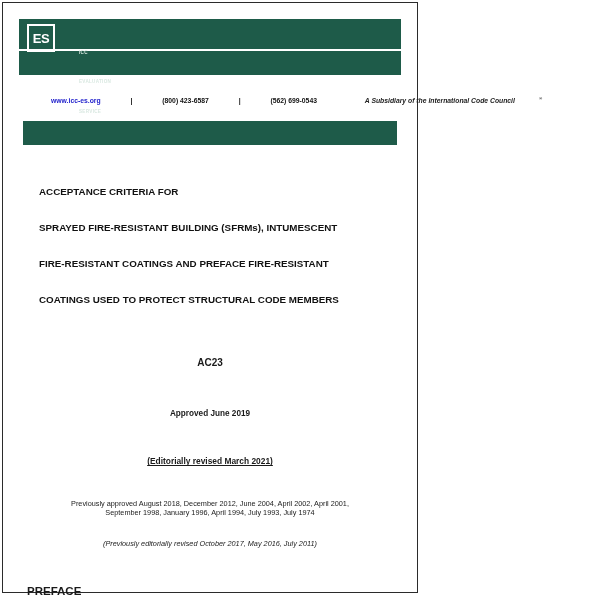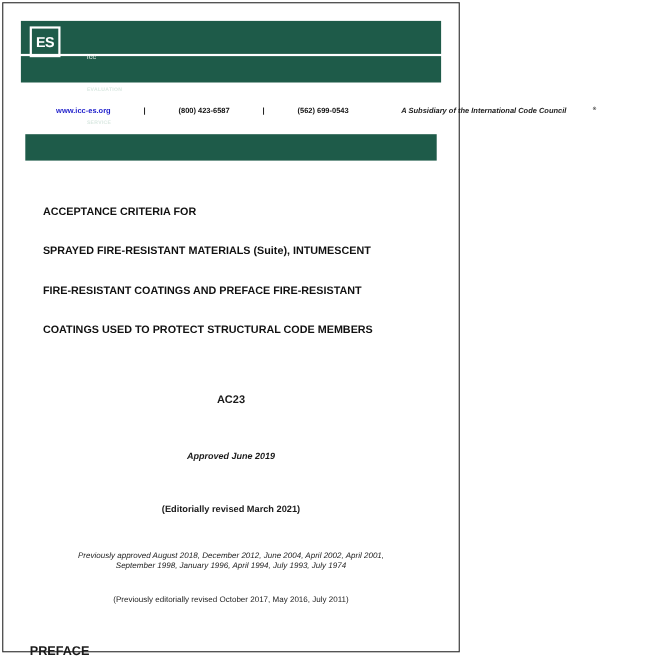--- a/index.html
+++ b/index.html
@@ -41,24 +41,24 @@
   }
   .contact .link { color: #2323cc; }
   .contact .sep { margin: 0 4px; color: #111; }
   .contact .subsidiary { font-style: italic; font-weight: bold; margin-left: 10px; color: #222; }
   .contact sup { font-size: 4.2px; }
   .rule { height: 2px; background: #1e5b49; margin: 5px 8px 0 8px; }
 
   
   .title-block { margin-top: 17px; text-align: left; font-weight: bold; font-size: 9.8px; line-height: 12px; color: #111; }
   .doc-number { margin-top: 15px; text-align: center; font-weight: bold; font-size: 10px; }
-  .approved   { margin-top: 17px; text-align: center; font-weight: bold; font-size: 8.2px; font-style: italic; }
-  .editorial  { margin-top: 14px; text-align: center; font-weight: bold; font-size: 8.4px; }
-  .prev-approved { margin-top: 21px; text-align: center; font-size: 7.3px; line-height: 9px; padding: 0 42px; color: #222; font-style: italic; }
-  .prev-revised  { margin-top: 10px; text-align: center; font-size: 7.3px; color: #222; }
+  .approved   { margin-top: 17px; text-align: center; font-weight: bold; font-size: 8.2px; }
+  .editorial  { margin-top: 14px; text-align: center; font-weight: bold; font-size: 8.4px; text-decoration: underline; }
+  .prev-approved { margin-top: 21px; text-align: center; font-size: 7.3px; line-height: 9px; padding: 0 42px; color: #222; }
+  .prev-revised  { margin-top: 10px; text-align: center; font-size: 7.3px; color: #222; font-style: italic; }
 
   .preface-heading { margin-top: 13px; text-align: left; font-weight: bold; font-size: 11.5px; }
 
   
   .body-text {
     margin: 5px 5px 0 6px;
     font-size: 5.7px; line-height: 7.25px;
     text-align: justify; font-weight: bold; color: #111;
   }
   .body-text p { text-indent: 7px; margin-top: 3.5px; }
@@ -100,21 +100,21 @@
     <span class="sep">|</span>
     <span>(800) 423-6587</span>
     <span class="sep">|</span>
     <span>(562) 699-0543</span>
     <span class="subsidiary"><span>A Subsidiary of the International Code Council</span><sup>®</sup></span>
   </div>
   <div class="rule"></div>
 
   <div class="title-block">
     <div>ACCEPTANCE CRITERIA FOR</div>
-    <div>SPRAYED FIRE-RESISTANT MATERIALS (Suite), INTUMESCENT</div>
+    <div>SPRAYED FIRE-RESISTANT BUILDING (SFRMs), INTUMESCENT</div>
     <div>FIRE-RESISTANT COATINGS AND PREFACE FIRE-RESISTANT</div>
     <div>COATINGS USED TO PROTECT STRUCTURAL CODE MEMBERS</div>
   </div>
 
   <div class="doc-number">AC23</div>
   <div class="approved">Approved June 2019</div>
   <div class="editorial">(Editorially revised March 2021)</div>
   <div class="prev-approved">Previously approved August 2018, December 2012, June 2004, April 2002, April 2001, September 1998, January 1996, April 1994, July 1993, July 1974</div>
   <div class="prev-revised">(Previously editorially revised October 2017, May 2016, July 2011)</div>
 

